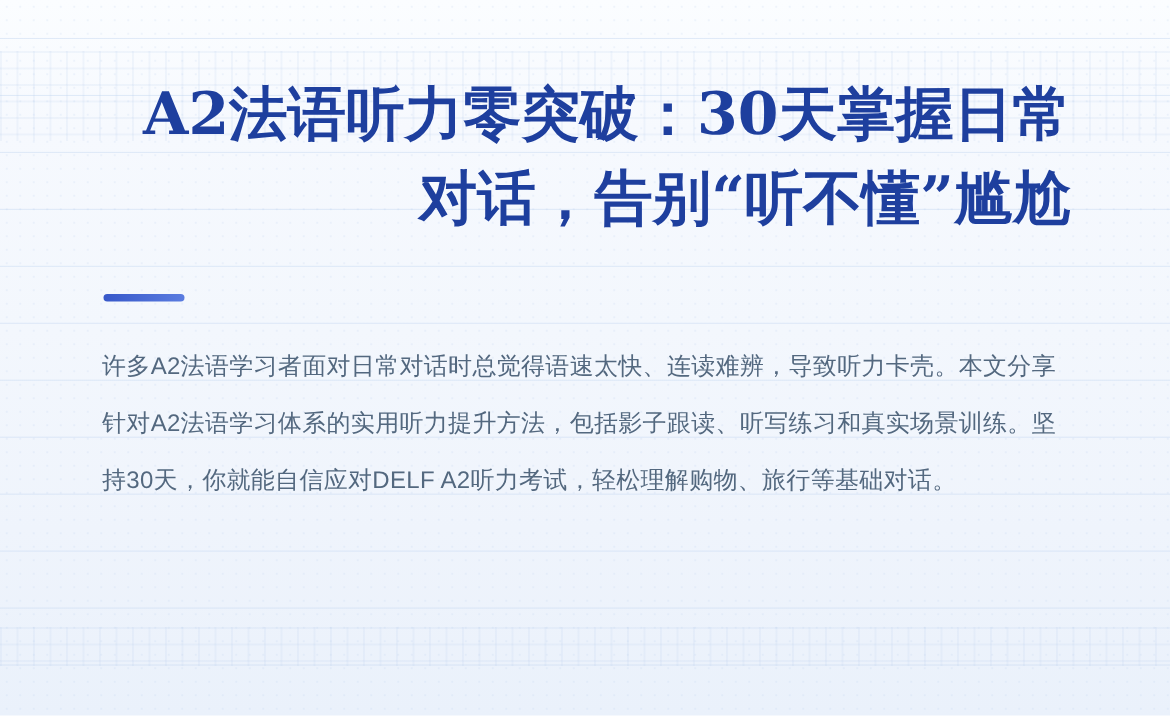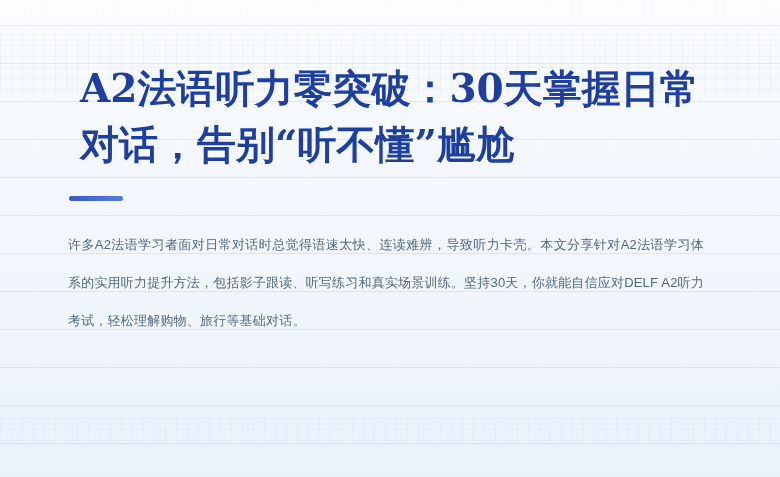--- a/index.html
+++ b/index.html
@@ -76,48 +76,49 @@
     top: 0;
     width: 648px;
     height: 100%;
   }
 
   .title {
     position: absolute;
     top: 48px;
     left: 0;
     width: 646px;
-    margin: 12px;
+    margin: 0;
     font-family: "DejaVu Serif", "Liberation Serif", serif;
     font-weight: 700;
     font-size: 39px;
     line-height: 56px;
     letter-spacing: 0px;
     color: #1E3F9E;
     white-space: pre-line;
+    text-align: right;
   }
 
   .divider {
     position: absolute;
     top: 196px;
     left: 1px;
     width: 54px;
     height: 5px;
     border-radius: 3px;
     background: linear-gradient(90deg, #3758c9 0%, #5a7ce0 100%);
   }
 
   .body-text {
     position: absolute;
     top: 226px;
     left: 0;
     width: 636px;
     margin: 0;
     font-family: "Liberation Sans", "DejaVu Sans", sans-serif;
-    font-size: 13px;
+    font-size: 16px;
     line-height: 38px;
     color: #53687F;
     letter-spacing: 0.2px;
     text-align: justify;
     text-justify: inter-character;
   }
 </style>
 </head>
 <body>
 

